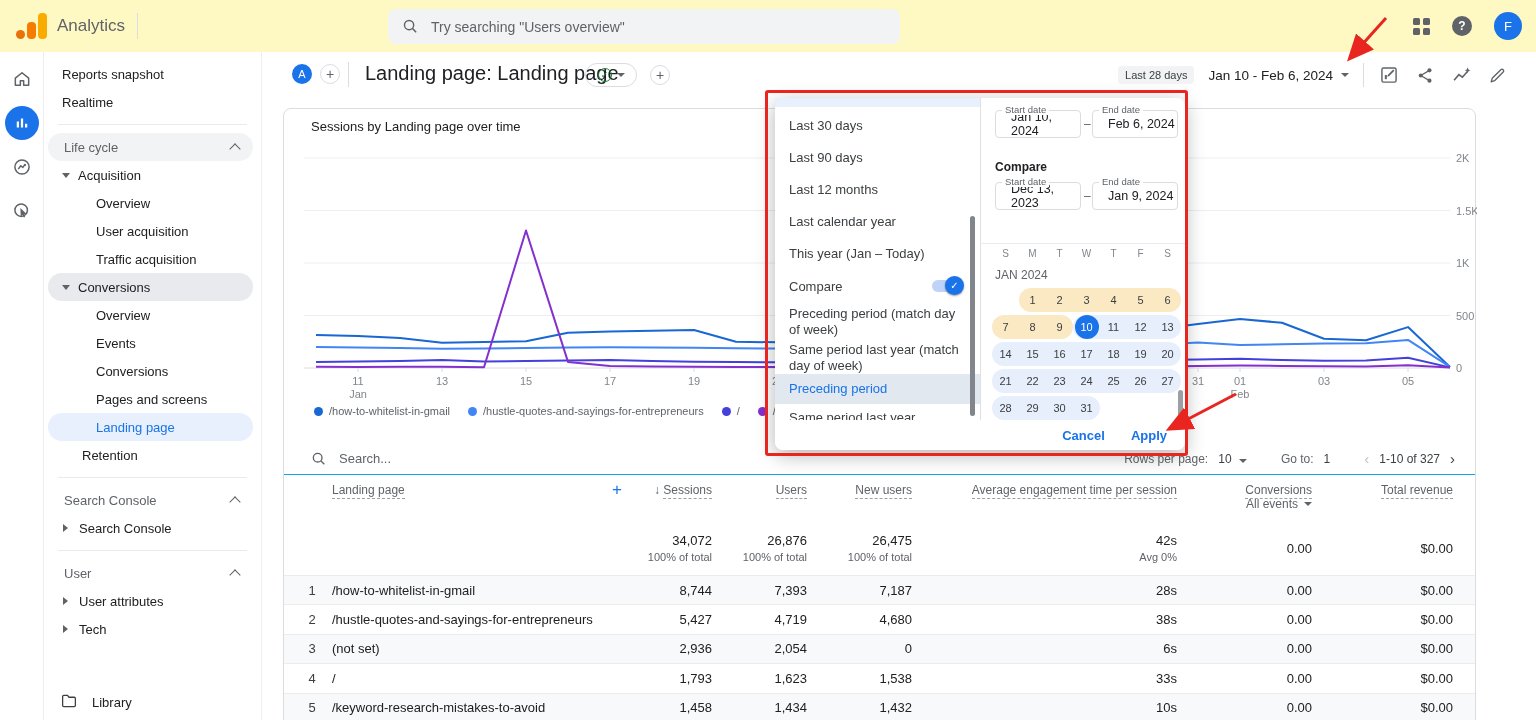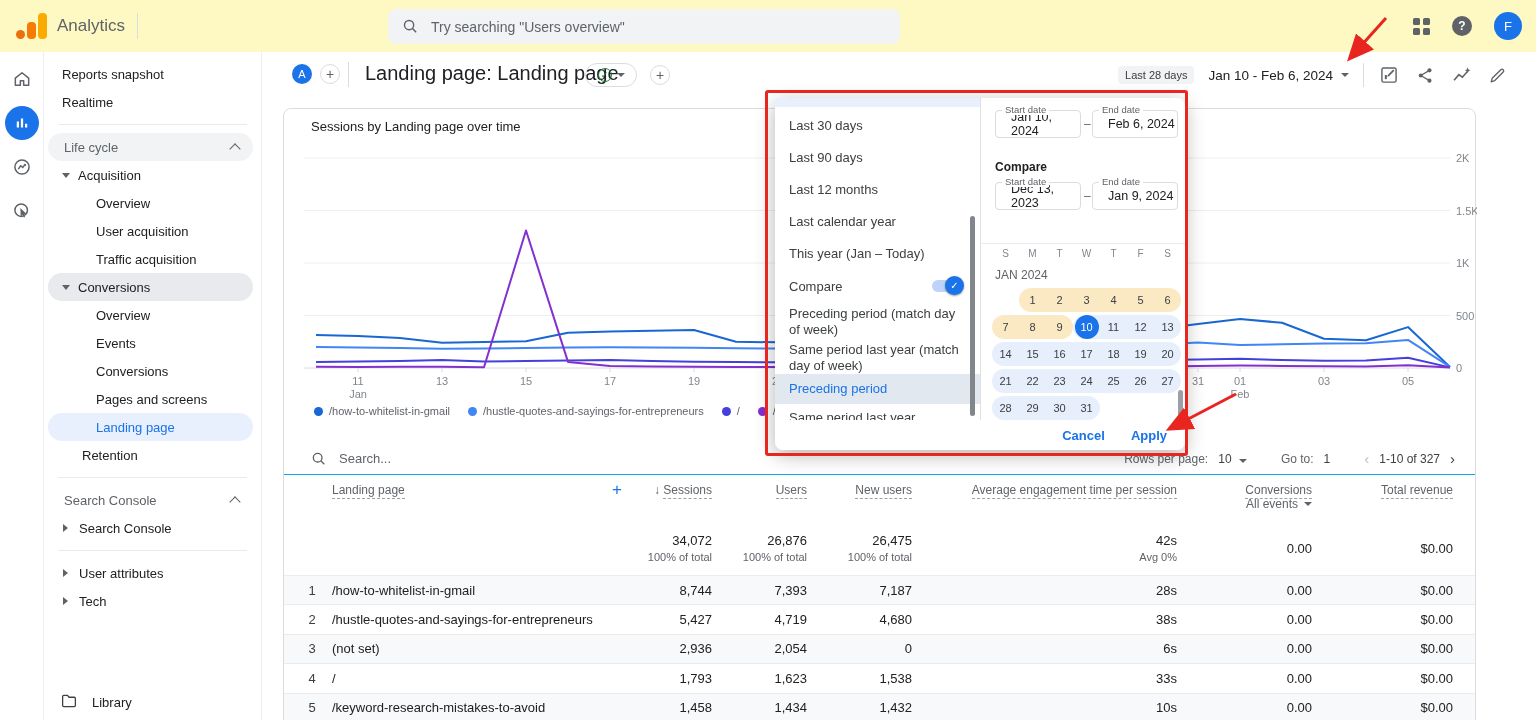--- a/index.html
+++ b/index.html
@@ -251,20 +251,24 @@
     <div class="side-div"></div>
     <div class="side-row side-section">
       <span class="lbl">Search Console</span>
       <span class="chev"></span>
     </div>
     <div class="side-row side-parent">
       <span class="caret right"></span>
       <span class="lbl">Search Console</span>
     </div>
     <div class="side-div"></div>
+    <div class="side-row side-section">
+      <span class="lbl">User</span>
+      <span class="chev"></span>
+    </div>
     <div class="side-row side-parent">
       <span class="caret right"></span>
       <span class="lbl">User attributes</span>
     </div>
     <div class="side-row side-parent">
       <span class="caret right"></span>
       <span class="lbl">Tech</span>
     </div>
     <div id="library">
       <svg width="18" height="18" viewBox="0 0 24 24">

